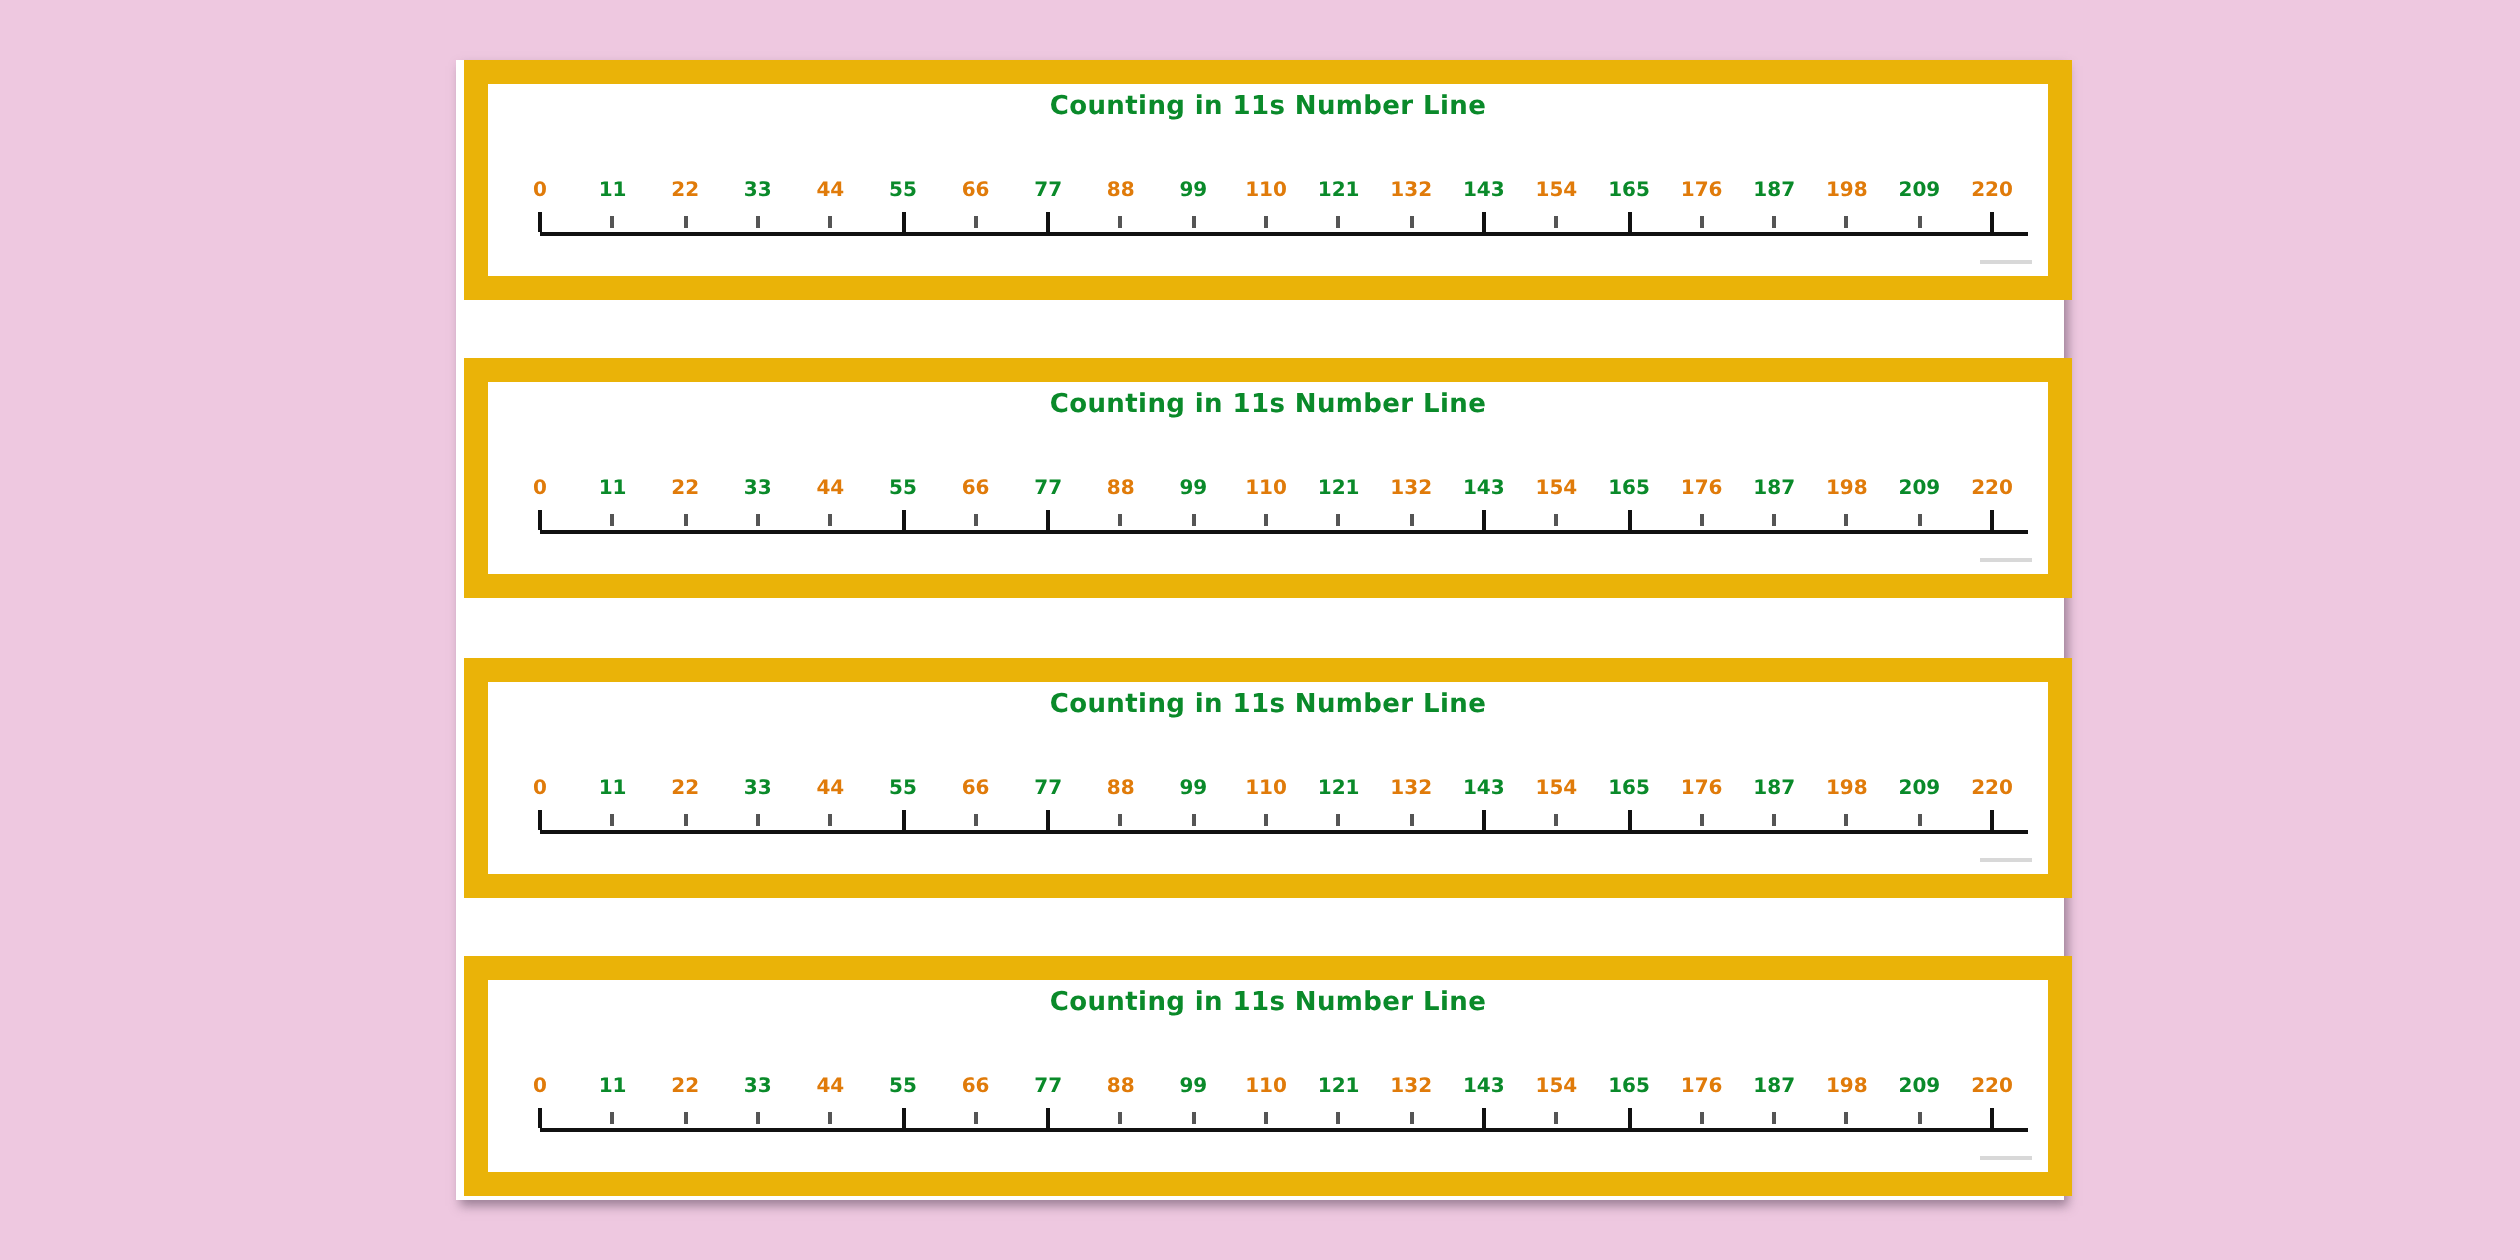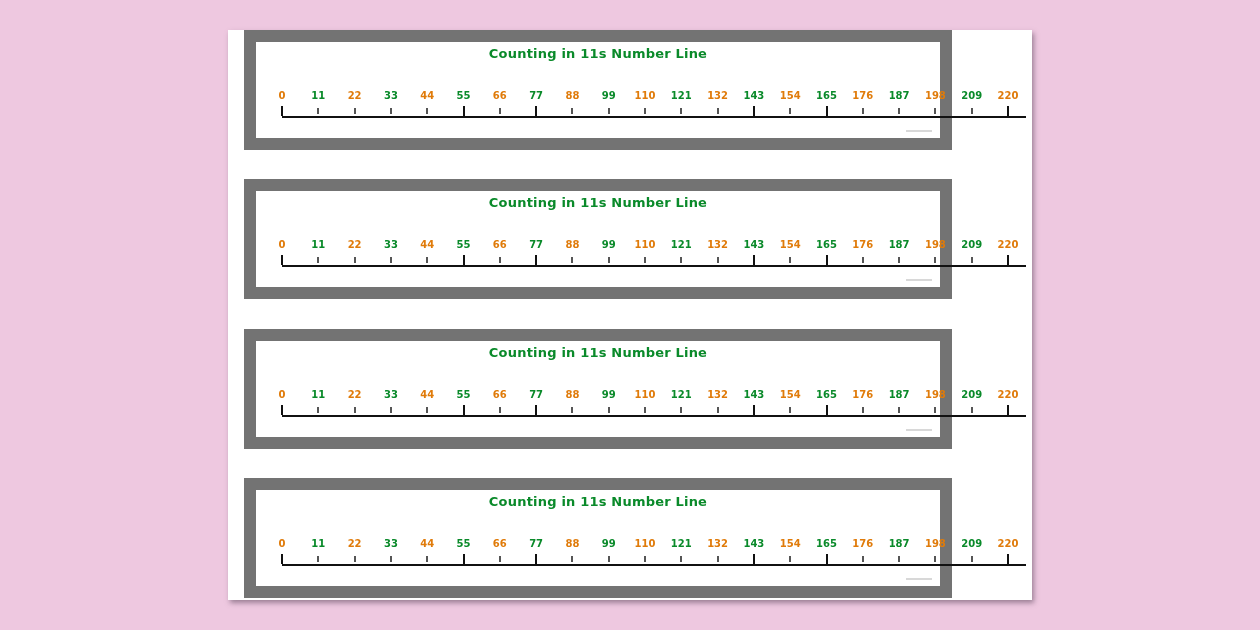--- a/index.html
+++ b/index.html
@@ -9,22 +9,22 @@
     font-family: "DejaVu Sans", sans-serif;
     position: relative;
   }
   .page {
     position: absolute; left: 228px; top: 30px;
     width: 804px; height: 570px;
     background: #ffffff;
     box-shadow: 2px 3px 5px rgba(90,70,90,0.55);
   }
   .strip {
-    position: absolute; left: 16px; width: 708px; height: 120px;
-    background: #737373;
+    position: absolute; left: 4px; width: 804px; height: 120px;
+    background: #eab308;
   }
   .strip-inner {
     position: absolute; left: 12px; top: 12px; right: 12px; bottom: 12px;
     background: #ffffff;
   }
   .title {
     position: absolute; left: 0; right: 0; top: 4px;
     text-align: center; font-weight: bold; font-size: 13px;
     color: #0a8a2a; letter-spacing: 0.2px;
   }

